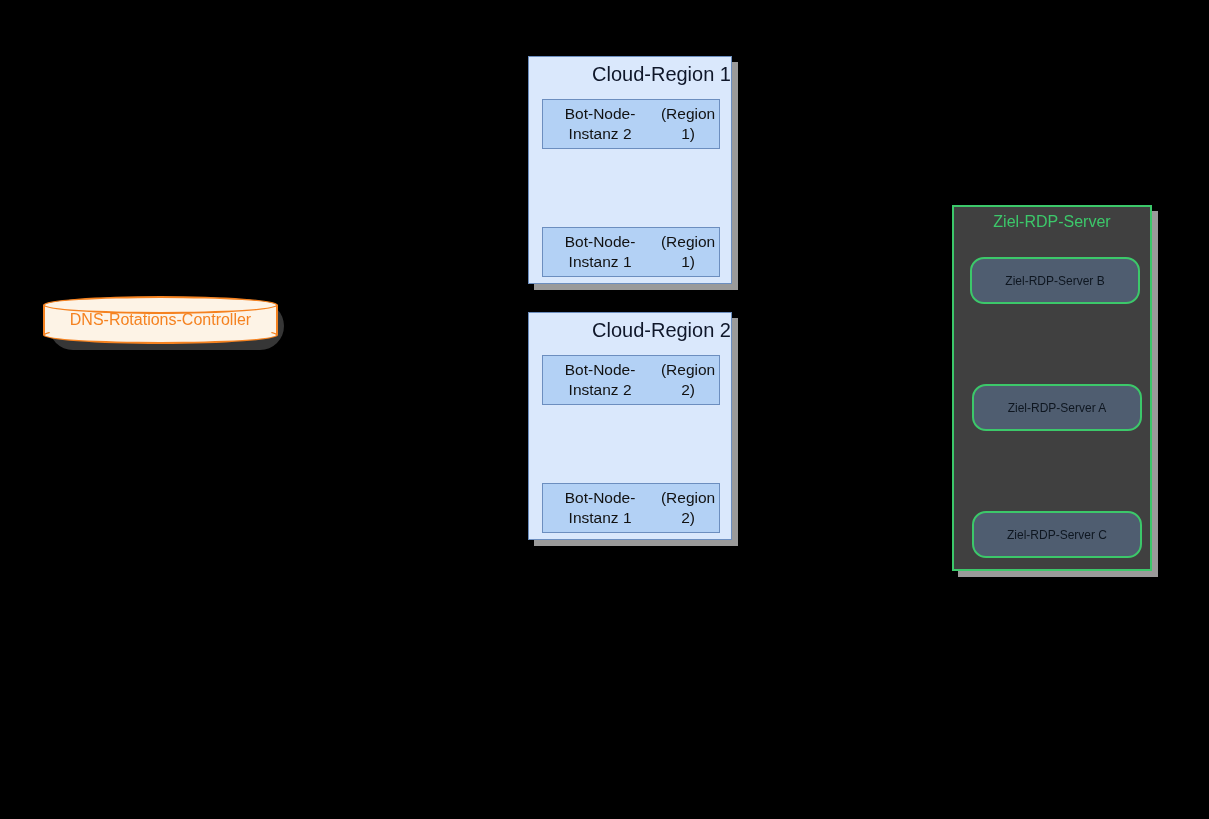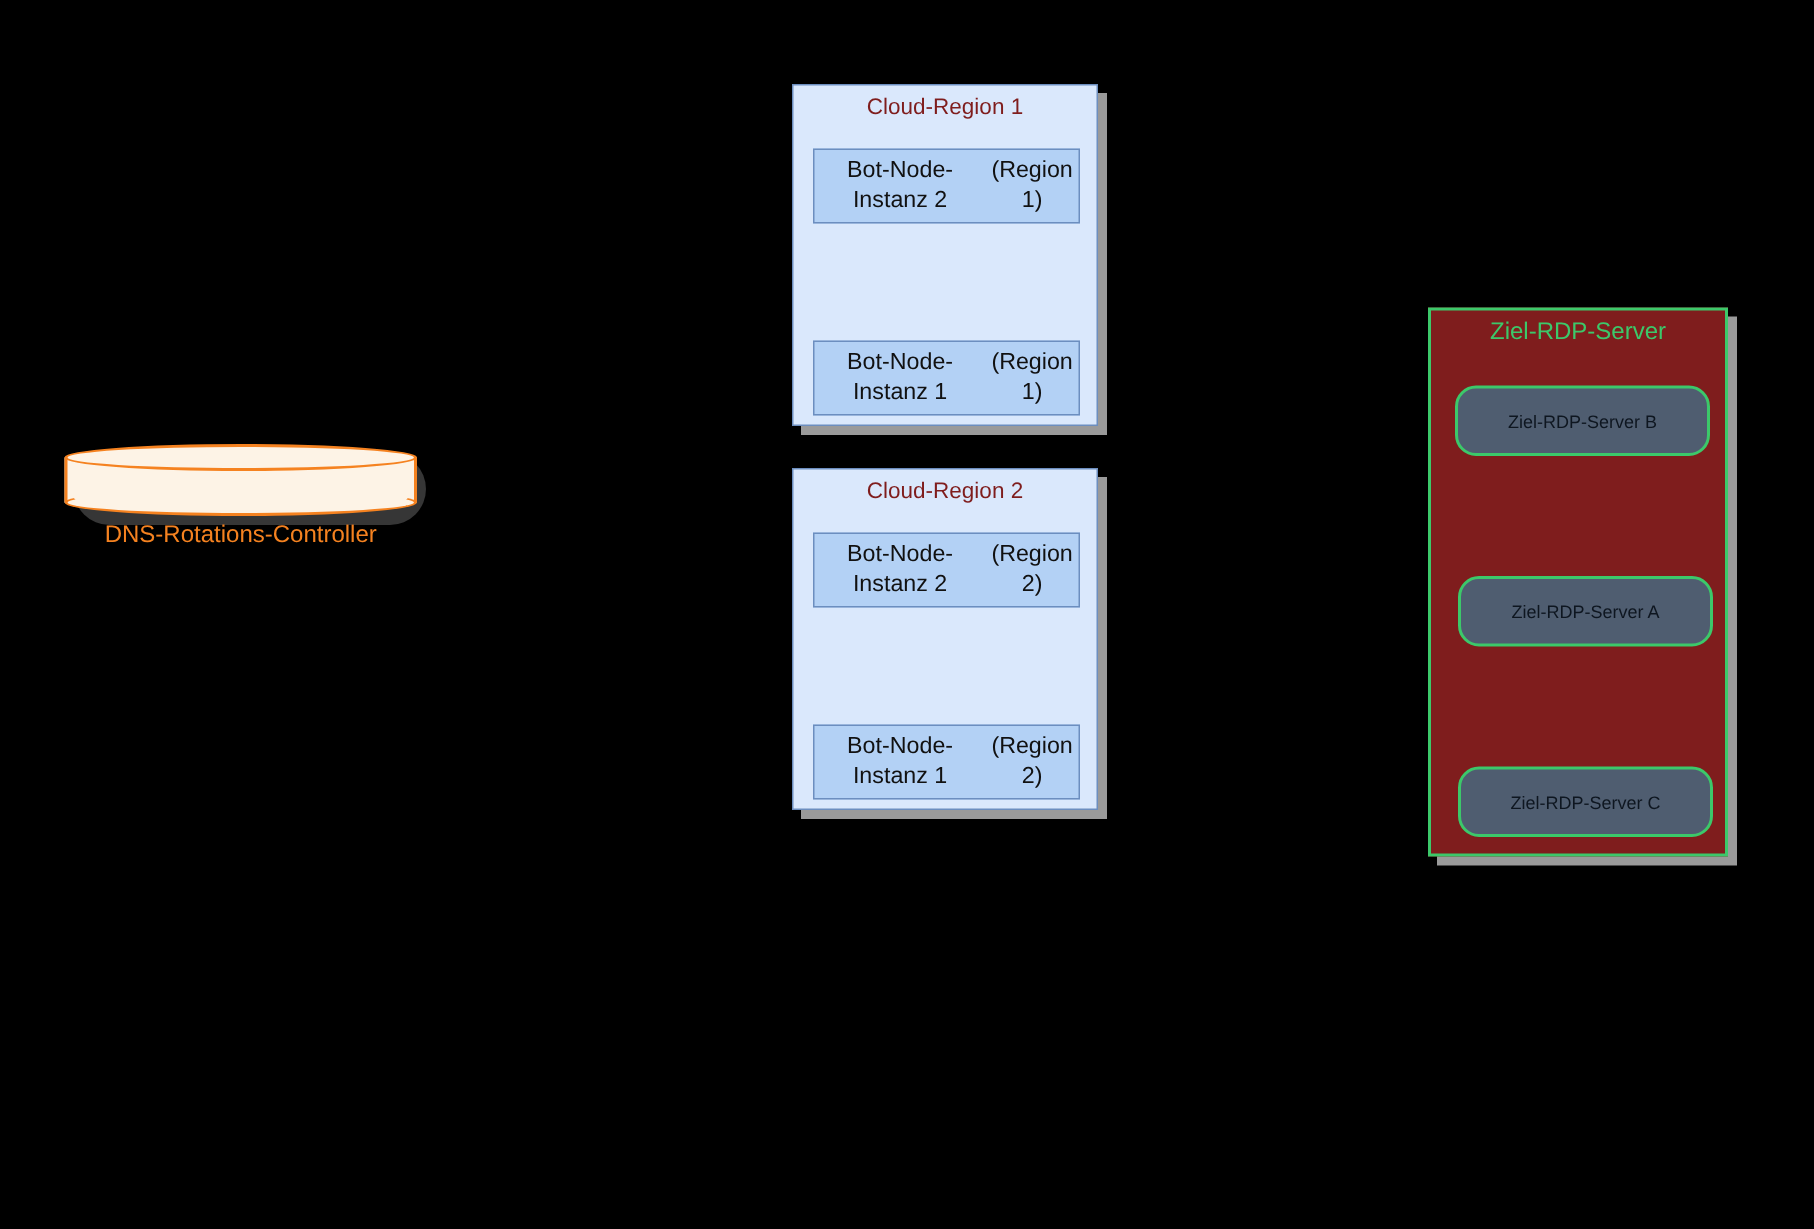--- a/index.html
+++ b/index.html
@@ -69,59 +69,58 @@
     top: 0;
     width: 100%;
     height: 100%;
     display: flex;
     align-items: center;
     justify-content: center;
     color: #f58220;
     font-size: 16px;
     z-index: 3;
     white-space: nowrap;
-    margin-top: 37px;
   }
 
   
   .region {
     position: absolute;
     box-sizing: border-box;
     background: #dae8fc;
     border: 1px solid #6c8ebf;
   }
   .region-title {
     position: absolute;
     top: 6px;
     left: 0;
     width: 100%;
-    text-align: center;
-    color: #7f1d1d;
-    font-size: 15px;
+    text-align: right;
+    color: #0f172a;
+    font-size: 20px;
     white-space: nowrap;
   }
   .node-box {
     position: absolute;
     box-sizing: border-box;
     background: #b3d1f5;
     border: 1px solid #6c8ebf;
     display: flex;
     align-items: center;
     justify-content: center;
     color: #111111;
     font-size: 15.5px;
     line-height: 1.32;
     text-align: center;
   }
 
   
   .rdp-region {
     position: absolute;
     box-sizing: border-box;
-    background: #7f1d1d;
+    background: #404040;
     border: 2px solid #3cc86a;
   }
   .rdp-title {
     position: absolute;
     top: 6px;
     left: 0;
     width: 100%;
     text-align: center;
     color: #3cc86a;
     font-size: 16px;

